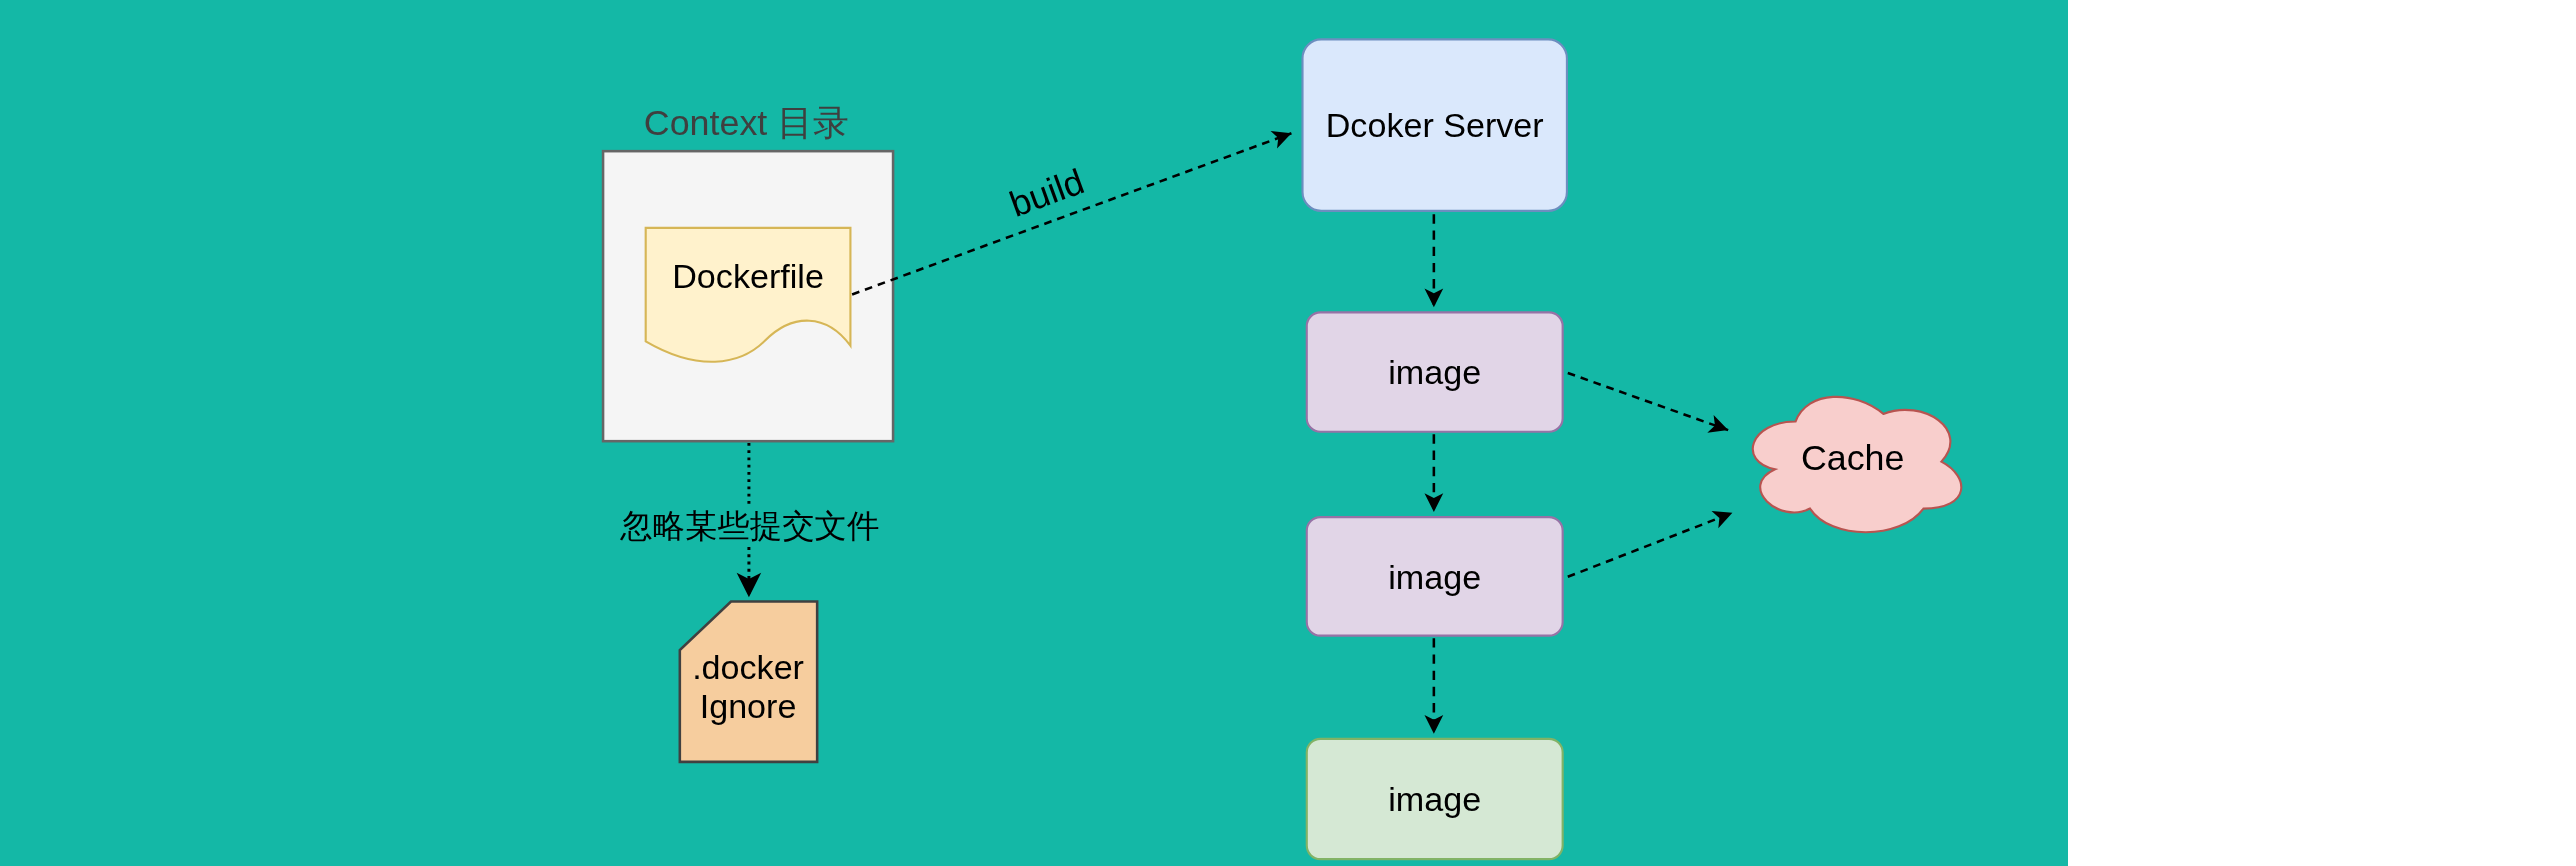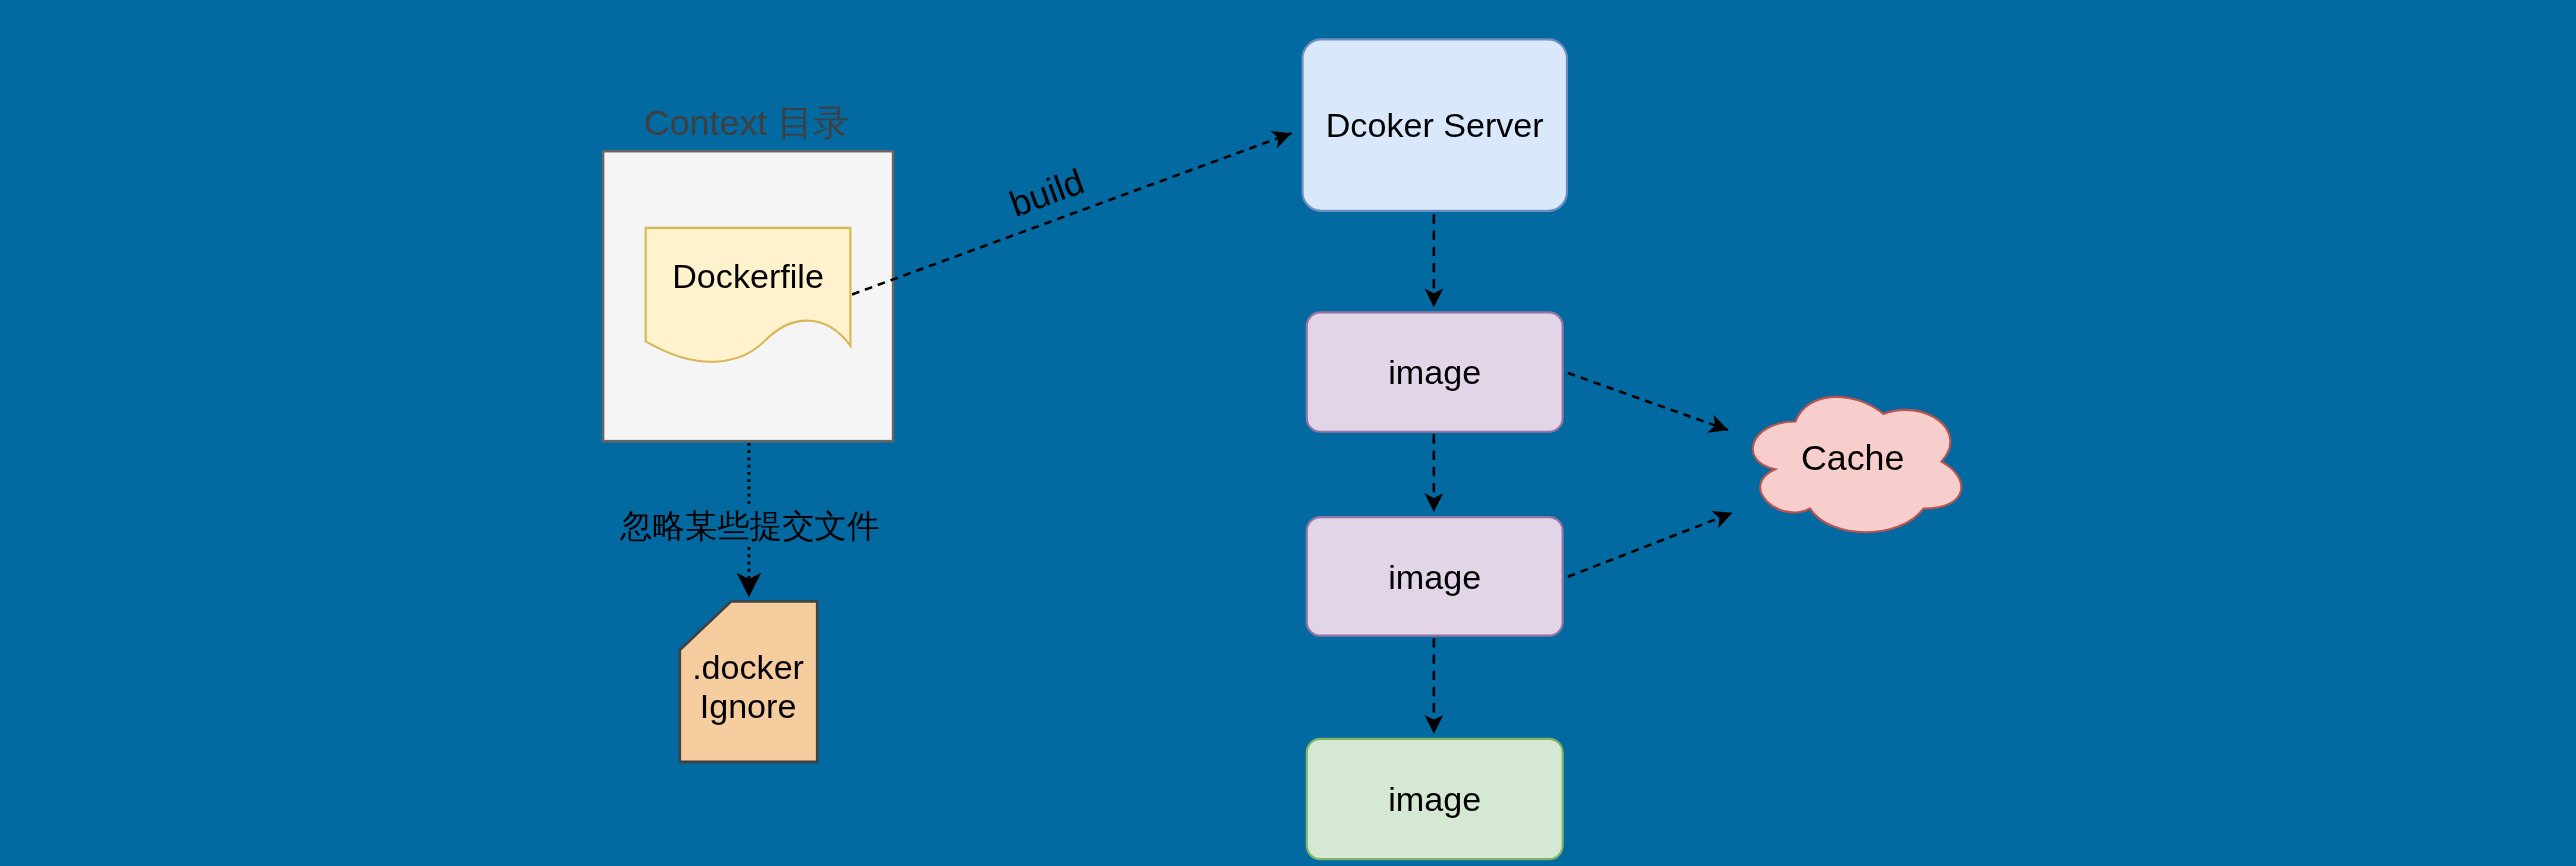--- a/index.html
+++ b/index.html
@@ -2,23 +2,23 @@
 <html style="font-size:13.6px"><head>
 <meta charset="utf-8">
 <style>
   html, body {
     margin: 0;
     padding: 0;
     background: #ffffff;
   }
   .canvas {
     position: relative;
-    width: 2576px;
+    width: 2068px;
     height: 867px;
-    background: #0369a1;
+    background: #14b8a6;
     overflow: hidden;
   }
   svg { display: block; }
   .lbl {
     font-family: "Liberation Sans", "DejaVu Sans", sans-serif;
     fill: #000000;
   }
   .node-lbl  { font-size: 40px; }
   .big-lbl   { font-size: 42px; }
   .title-lbl { font-size: 42px; fill: #3f3f3f; }

